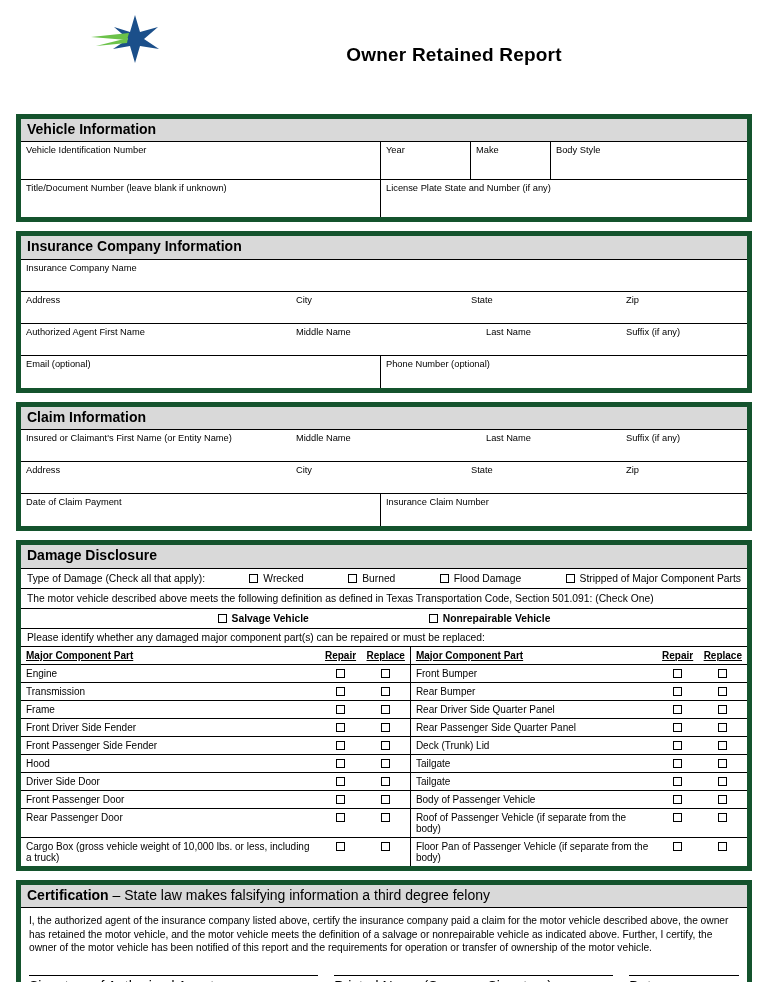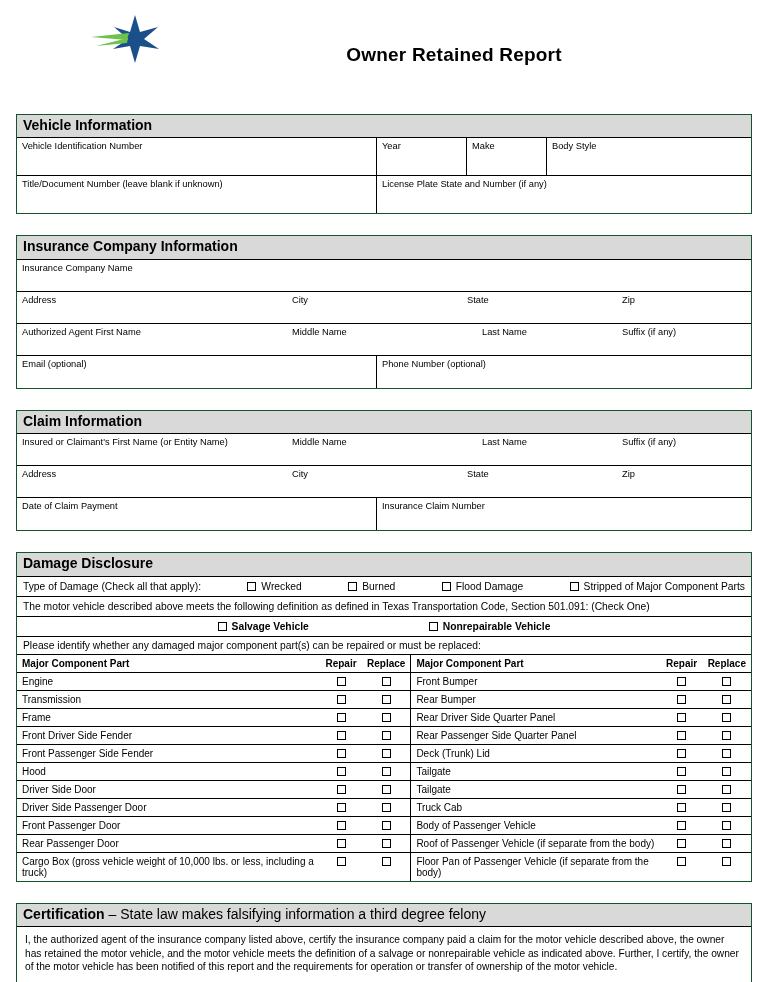--- a/index.html
+++ b/index.html
@@ -45,21 +45,21 @@
     flex: 1;
     text-align: center;
     font-size: 19px;
     font-weight: bold;
     padding-top: 30px;
     padding-right: 70px;
     letter-spacing: .2px;
   }
 
   
-  .section { border: 1px solid #14532d; margin-bottom: 21px; }
+  .section { border: 5px solid #14532d; margin-bottom: 9px; }
   .section-title {
     background: #d9d9d9;
     border-bottom: 1px solid #000;
     font-size: 14px;
     font-weight: bold;
     padding: 3px 6px 4px 6px;
     line-height: 1.1;
   }
   .section-title .light { font-weight: normal; }
 
@@ -99,21 +99,21 @@
   .dd-center .opt { font-weight: bold; }
 
   
   table.parts { width: 100%; border-collapse: collapse; font-size: 10px; }
   table.parts th, table.parts td {
     border-top: 1px solid #000;
     padding: 3px 5px;
     text-align: left;
     vertical-align: top;
   }
-  table.parts th { font-weight: bold; }
+  table.parts th { font-weight: bold; text-decoration: underline; }
   table.parts .ck { text-align: center; width: 42px; }
   table.parts .hdr-ck { text-align: center; width: 42px; font-weight: bold; }
   table.parts .mid { border-left: 1px solid #000; }
   table.parts tr.head th { border-top: none; }
   table.parts td .cb, table.parts th .cb { margin-right: 0; }
   .parts-intro {
     border-bottom: 1px solid #000;
     padding: 3px 6px;
     font-size: 10.3px;
   }
@@ -378,28 +378,20 @@
       </tr>
       <tr>
         <td>Driver Side Door</td>
         <td class="ck"><span class="cb"></span></td>
         <td class="ck"><span class="cb"></span></td>
         <td class="mid">Tailgate</td>
         <td class="ck"><span class="cb"></span></td>
         <td class="ck"><span class="cb"></span></td>
       </tr>
       <tr>
-        <td>Driver Side Passenger Door</td>
-        <td class="ck"><span class="cb"></span></td>
-        <td class="ck"><span class="cb"></span></td>
-        <td class="mid">Truck Cab</td>
-        <td class="ck"><span class="cb"></span></td>
-        <td class="ck"><span class="cb"></span></td>
-      </tr>
-      <tr>
         <td>Front Passenger Door</td>
         <td class="ck"><span class="cb"></span></td>
         <td class="ck"><span class="cb"></span></td>
         <td class="mid">Body of Passenger Vehicle</td>
         <td class="ck"><span class="cb"></span></td>
         <td class="ck"><span class="cb"></span></td>
       </tr>
       <tr>
         <td>Rear Passenger Door</td>
         <td class="ck"><span class="cb"></span></td>

